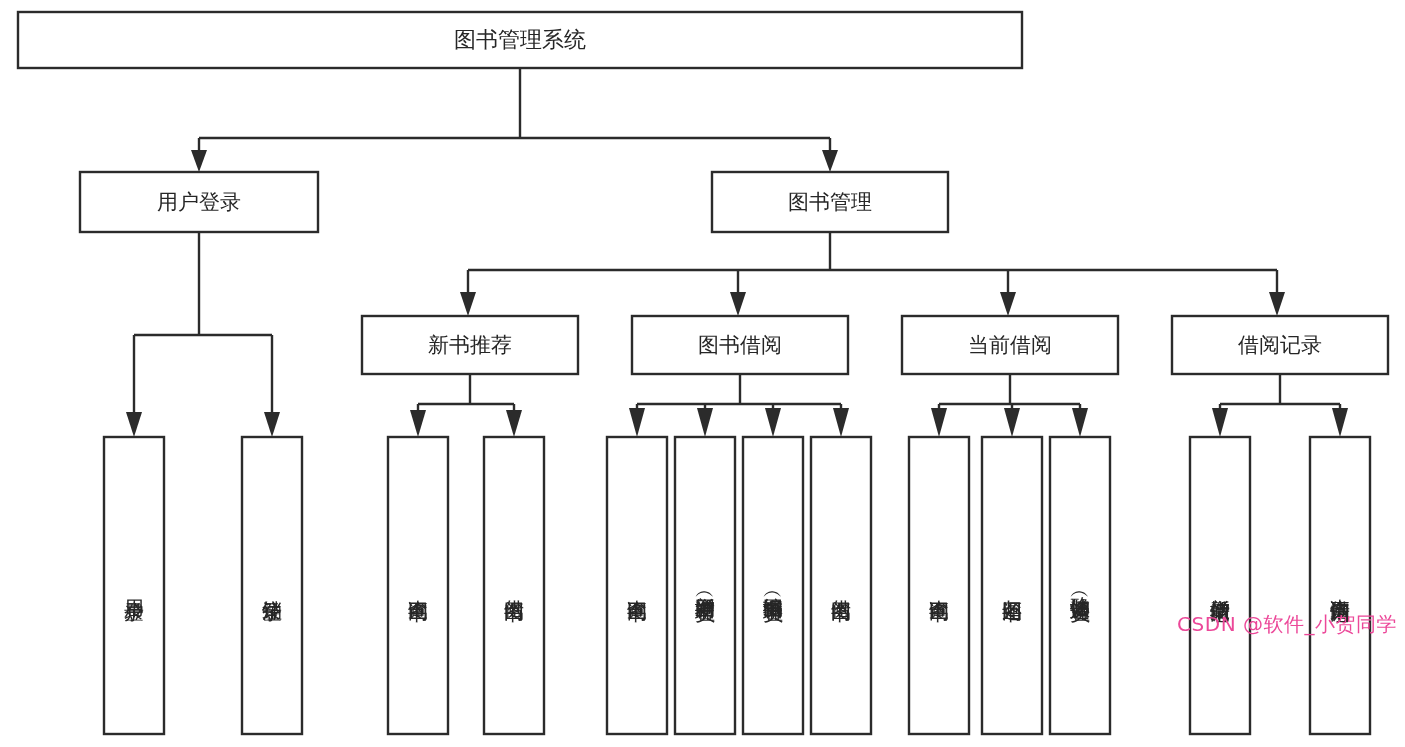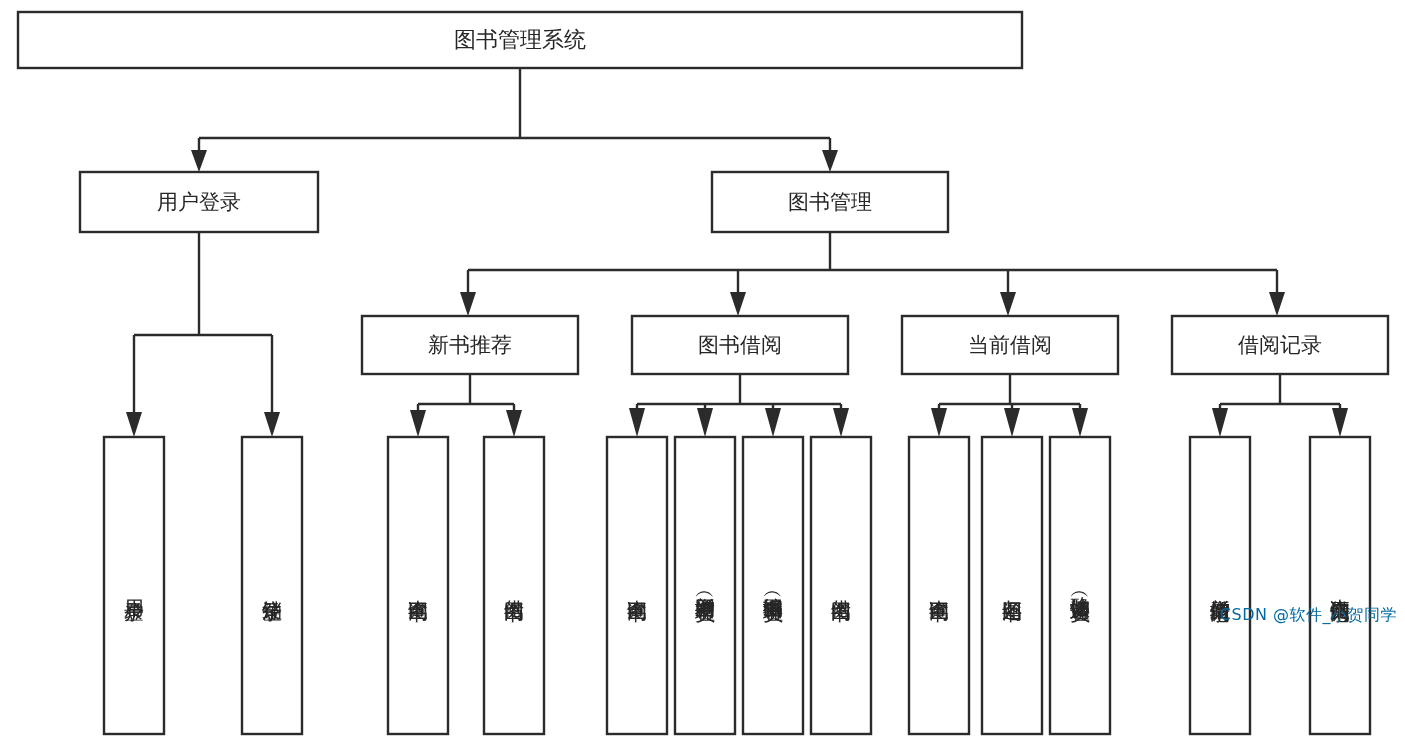--- a/index.html
+++ b/index.html
@@ -68,24 +68,24 @@
     text-align: center;
     display: flex;
     align-items: center;
     justify-content: center;
     white-space: nowrap;
     pointer-events: none;
   }
   .watermark {
     position: absolute;
     right: 8px;
-    bottom: 18px;
-    font-family: "DejaVu Sans", "Liberation Sans", sans-serif;
-    font-size: 16px;
-    color: #0369a1;
+    bottom: 6px;
+    font-family: "DejaVu Sans", "Liberation Sans", sans-serif;
+    font-size: 20px;
+    color: #ec4899;
     letter-spacing: 0.5px;
     white-space: nowrap;
   }
 </style>
 </head>
 <body>
 
 <div id="diagram-root">
 
   <svg id="flow-svg" viewBox="0 0 1405 747">

